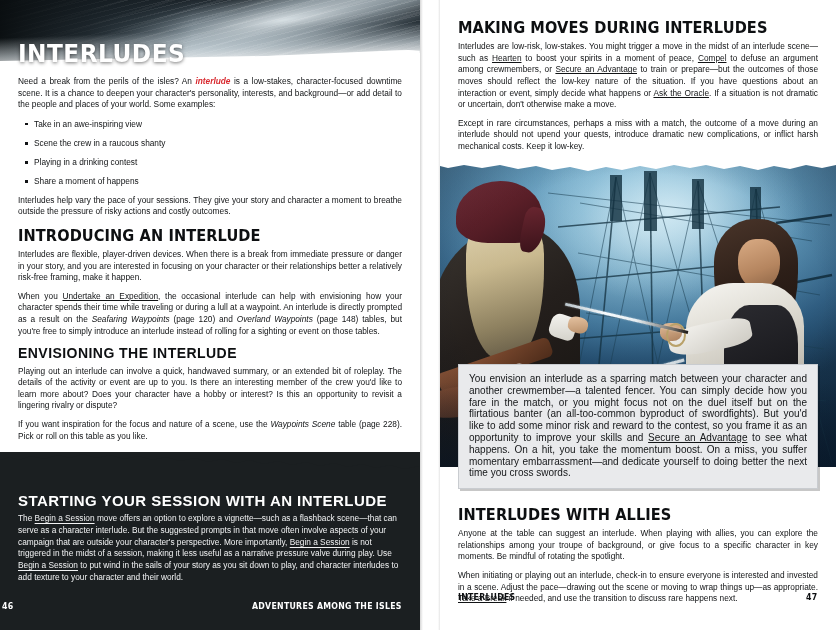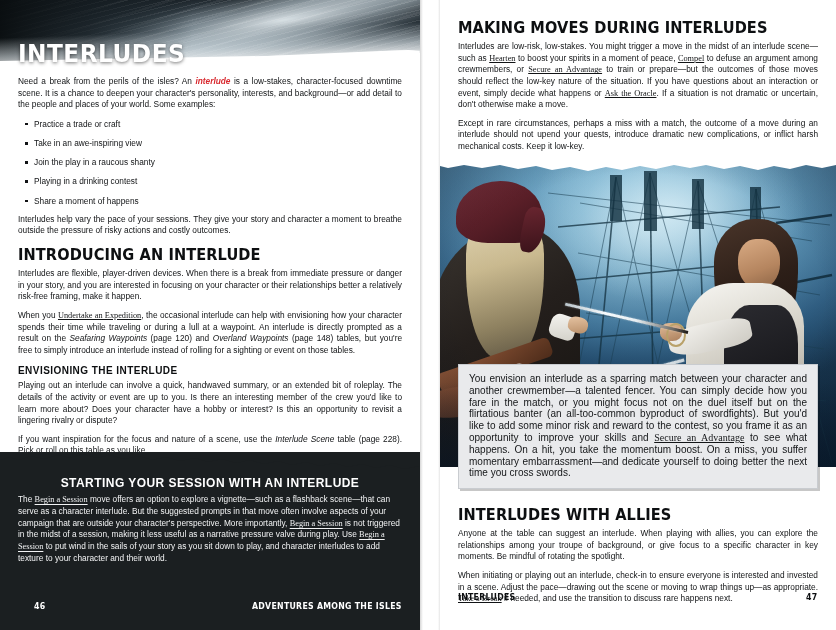--- a/index.html
+++ b/index.html
@@ -170,21 +170,21 @@
     letter-spacing: 0.1px;
     color: #0d0f11;
     margin: 10px 0 5px 0;
     line-height: 1.05;
     transform: scaleX(0.94);
     transform-origin: left center;
   }
   h3.sub {
     font-family: "Liberation Sans", sans-serif;
     font-weight: 700;
-    font-size: 10px;
+    font-size: 14px;
     letter-spacing: 0.45px;
     color: #0d0f11;
     margin: 9px 0 4px 0;
     line-height: 1.1;
   }
 
   ul.bullets {
     margin: 0 0 7px 0;
     padding: 0 0 0 16px;
     list-style: none;
@@ -200,21 +200,21 @@
     content: "";
     position: absolute;
     left: -9px;
     top: 5px;
     width: 2.6px;
     height: 2.6px;
     background: #111315;
   }
 
   .kw-red { color: #d8292f; font-weight: 700; font-style: italic; }
-  .kw-ul  { text-decoration: underline; text-underline-offset: 1.4px; font-family: Liberation Serif, serif; }
+  .kw-ul  { text-decoration: underline; text-underline-offset: 1.4px; }
   .kw-it  { font-style: italic; }
 
   
   .sidebar {
     position: absolute;
     left: 0;
     top: 452px;
     width: 420px;
     height: 178px;
     background: #1b1f21;
@@ -231,38 +231,37 @@
   }
   .sidebar-inner {
     position: absolute;
     left: 18px;
     top: 24px;
     width: 384px;
   }
   .sidebar h3 {
     font-family: "Liberation Sans", sans-serif;
     font-weight: 700;
-    font-size: 12px;
+    font-size: 15px;
     letter-spacing: 0.45px;
-    margin: 0 0 4px 0;
+    margin: 16px 0 4px 0;
     color: #ffffff;
-    text-align: center;
   }
   .sidebar p {
     font-size: 8.3px;
     line-height: 11.8px;
     color: #f2f3f4;
     margin: 0;
     text-align: left;
   }
   .sidebar .kw-ul { text-decoration: underline; text-underline-offset: 1.6px; }
 
   .footer-left {
     position: absolute;
-    left: 34px;
+    left: 2px;
     right: 18px;
     bottom: 19px;
     display: flex;
     align-items: baseline;
     justify-content: space-between;
   }
   .folio {
     font-family: "DejaVu Sans", sans-serif;
     font-weight: 700;
     font-size: 8.5px;
@@ -563,40 +562,39 @@
       <div class="hero-foam2"></div>
       <div class="hero-foam"></div>
       <div class="hero-title">INTERLUDES</div>
     </div>
 
     <div class="lcol">
 
       <p class="body"><span>Need a break from the perils of the isles? An </span><span class="kw-red">interlude</span><span> is a low-stakes, character-focused downtime scene. It is a chance to deepen your character's personality, interests, and background—or add detail to the people and places of your world. Some examples:</span></p>
 
       <ul class="bullets">
-        <li class="body">Practice a trade or craft</li>
         <li class="body">Take in an awe-inspiring view</li>
-        <li class="body">Join the play in a raucous shanty</li>
+        <li class="body">Scene the crew in a raucous shanty</li>
         <li class="body">Playing in a drinking contest</li>
         <li class="body">Share a moment of happens</li>
       </ul>
 
       <p class="body">Interludes help vary the pace of your sessions. They give your story and character a moment to breathe outside the pressure of risky actions and costly outcomes.</p>
 
       <h2 class="sec">INTRODUCING AN INTERLUDE</h2>
 
       <p class="body">Interludes are flexible, player-driven devices. When there is a break from immediate pressure or danger in your story, and you are interested in focusing on your character or their relationships better a relatively risk-free framing, make it happen.</p>
 
       <p class="body"><span>When you </span><span class="kw-ul">Undertake an Expedition</span><span>, the occasional interlude can help with envisioning how your character spends their time while traveling or during a lull at a waypoint. An interlude is directly prompted as a result on the </span><span class="kw-it">Seafaring Waypoints</span><span> (page 120) and </span><span class="kw-it">Overland Waypoints</span><span> (page 148) tables, but you're free to simply introduce an interlude instead of rolling for a sighting or event on those tables.</span></p>
 
       <h3 class="sub">ENVISIONING THE INTERLUDE</h3>
 
       <p class="body">Playing out an interlude can involve a quick, handwaved summary, or an extended bit of roleplay. The details of the activity or event are up to you. Is there an interesting member of the crew you'd like to learn more about? Does your character have a hobby or interest? Is this an opportunity to revisit a lingering rivalry or dispute?</p>
 
-      <p class="body"><span>If you want inspiration for the focus and nature of a scene, use the </span><span class="kw-it">Interlude Scene</span><span> table (page 228). Pick or roll on this table as you like.</span></p>
+      <p class="body"><span>If you want inspiration for the focus and nature of a scene, use the </span><span class="kw-it">Waypoints Scene</span><span> table (page 228). Pick or roll on this table as you like.</span></p>
 
     </div>
 
     <div class="sidebar">
       <svg class="sidebar-torn" viewBox="0 0 420 22" preserveAspectRatio="none">
         <path d="M0,22 L0,9 L9,6 L19,9 L31,5 L44,8 L58,4 L70,7 L83,3 L97,7 L110,4 L124,8 L139,5 L152,9 L166,6 L180,10 L195,7 L208,11 L222,8 L236,12 L250,9 L264,13 L278,10 L292,14 L306,11 L320,15 L334,12 L348,16 L362,13 L376,17 L390,14 L404,18 L420,15 L420,22 Z" fill="#1b1f21"></path>
       </svg>
       <div class="sidebar-inner">
         <h3>STARTING YOUR SESSION WITH AN INTERLUDE</h3>
         <p><span>The </span><span class="kw-ul">Begin a Session</span><span> move offers an option to explore a vignette—such as a flashback scene—that can serve as a character interlude. But the suggested prompts in that move often involve aspects of your campaign that are outside your character's perspective. More importantly, </span><span class="kw-ul">Begin a Session</span><span> is not triggered in the midst of a session, making it less useful as a narrative pressure valve during play. Use </span><span class="kw-ul">Begin a Session</span><span> to put wind in the sails of your story as you sit down to play, and character interludes to add texture to your character and their world.</span></p>

